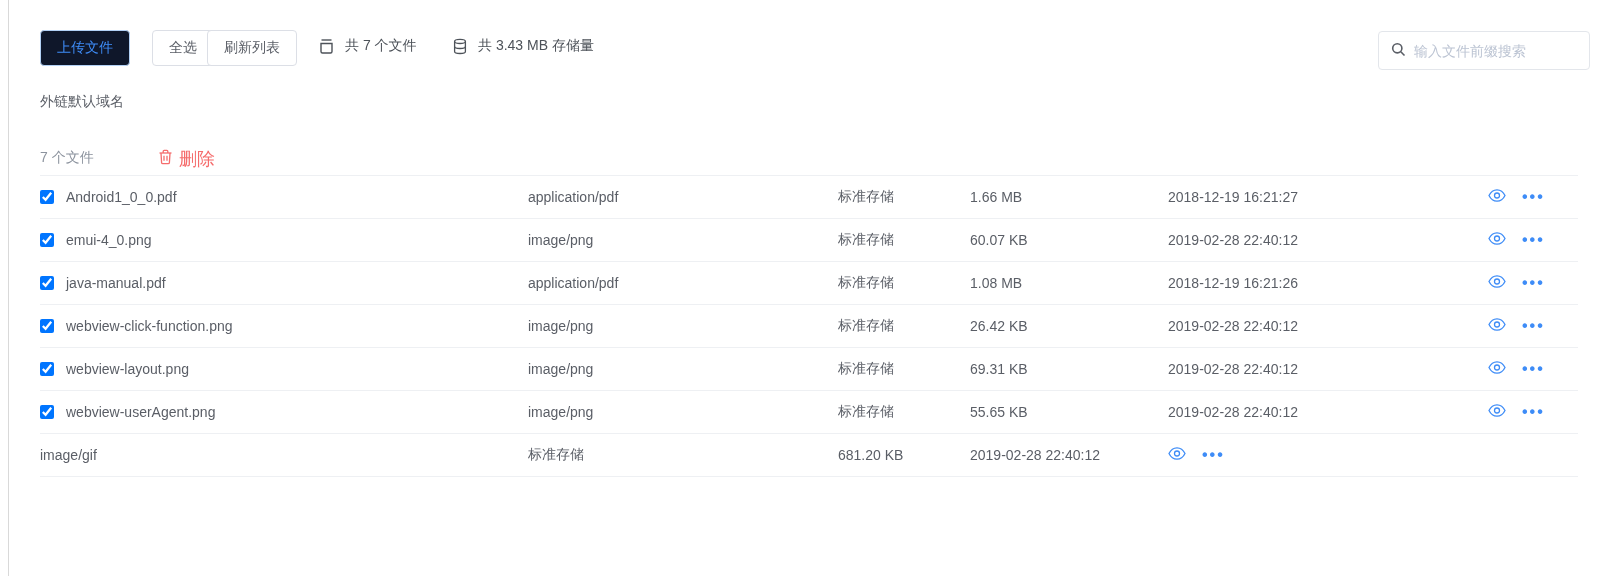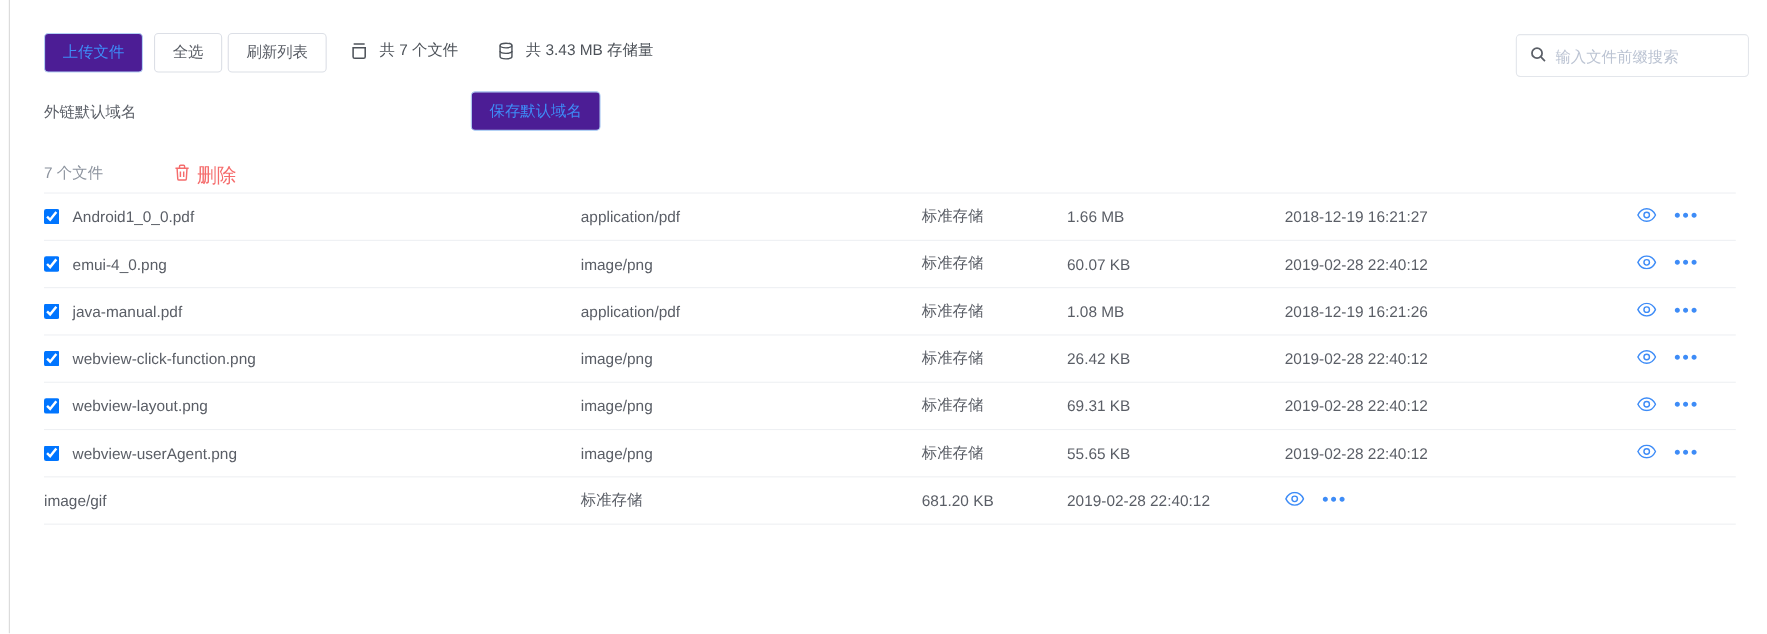--- a/index.html
+++ b/index.html
@@ -3,23 +3,23 @@
 <meta charset="utf-8">
 <style>
   * { margin:0; padding:0; box-sizing:border-box; }
   html,body { width:1606px; height:576px; background:#fff; font-family:"Liberation Sans","DejaVu Sans",sans-serif; }
   .page { position:relative; width:1606px; height:576px; overflow:hidden; color:#5a5e66; font-size:14px; }
   .vline { position:absolute; left:8px; top:0; bottom:0; width:1px; background:#d9d9d9; }
 
   
   .btn { display:inline-flex; align-items:center; justify-content:center; height:36px; padding:0 16px;
          border:1px solid #dcdfe6; border-radius:4px; background:#fff; color:#5a5e66; font-size:14px; cursor:pointer; }
-  .btn-plain-blue { background:#4c1d95; border-color:#b3d1f5; color:#3e8cf7; }
+  .btn-plain-blue { background:#0f172a; border-color:#b3d1f5; color:#3e8cf7; }
   .upload-btn { position:absolute; left:40px; top:30px; }
-  .selectall-btn { position:absolute; left:140px; top:30px;padding-left:16px; }
+  .selectall-btn { position:absolute; left:152px; top:30px;padding-left:16px; }
   .refresh-btn { position:absolute; left:207px; top:30px; }
   .stat { position:absolute; top:37px; display:flex; align-items:center; gap:10px; color:#4d5259; }
   .stat svg { display:block; }
   .stat1 { left:318px; }
   .stat2 { left:452px;justify-content:center; }
 
   .search-box { position:absolute; left:1378px; top:31px; width:212px; height:39px; border:1px solid #e3e6eb;
                 border-radius:4px; background:#fff; display:flex; align-items:center; padding:0 12px; gap:8px; }
   .search-box input { border:none; outline:none; flex:1; font-size:14px; color:#5a5e66; background:transparent;
                       font-family:"Liberation Sans","DejaVu Sans",sans-serif; min-width:0; }
@@ -84,21 +84,20 @@
     <span>
       <svg width="15" height="15" viewBox="0 0 15 15" fill="none" stroke="#5a5e66" stroke-width="1.6">
         <circle cx="6.3" cy="6.3" r="4.6"></circle>
           <path d="M9.8 9.8 L13.5 13.5"></path>
       </svg>
     </span>
     <input type="text" placeholder="输入文件前缀搜索" style="">
   </div>
 
   <span class="domain-label">外链默认域名</span>
-  <button class="btn btn-plain-blue save-domain-btn">保存默认域名</button>
 
   <span class="list-count">7 个文件</span>
   <button class="delete-btn">
     <span>
       <svg width="15" height="16" viewBox="0 0 15 16" fill="none" stroke="#f56c6c" stroke-width="1.3">
         <path d="M1.5 4 H13.5"></path>
           <path d="M5.2 4 V2.2 Q5.2 1.3 6.1 1.3 H8.9 Q9.8 1.3 9.8 2.2 V4"></path>
         <path d="M3 4 L3.6 13.6 Q3.7 14.7 4.8 14.7 H10.2 Q11.3 14.7 11.4 13.6 L12 4"></path>
         <path d="M6 6.8 V11.8"></path>
           <path d="M9 6.8 V11.8"></path>

